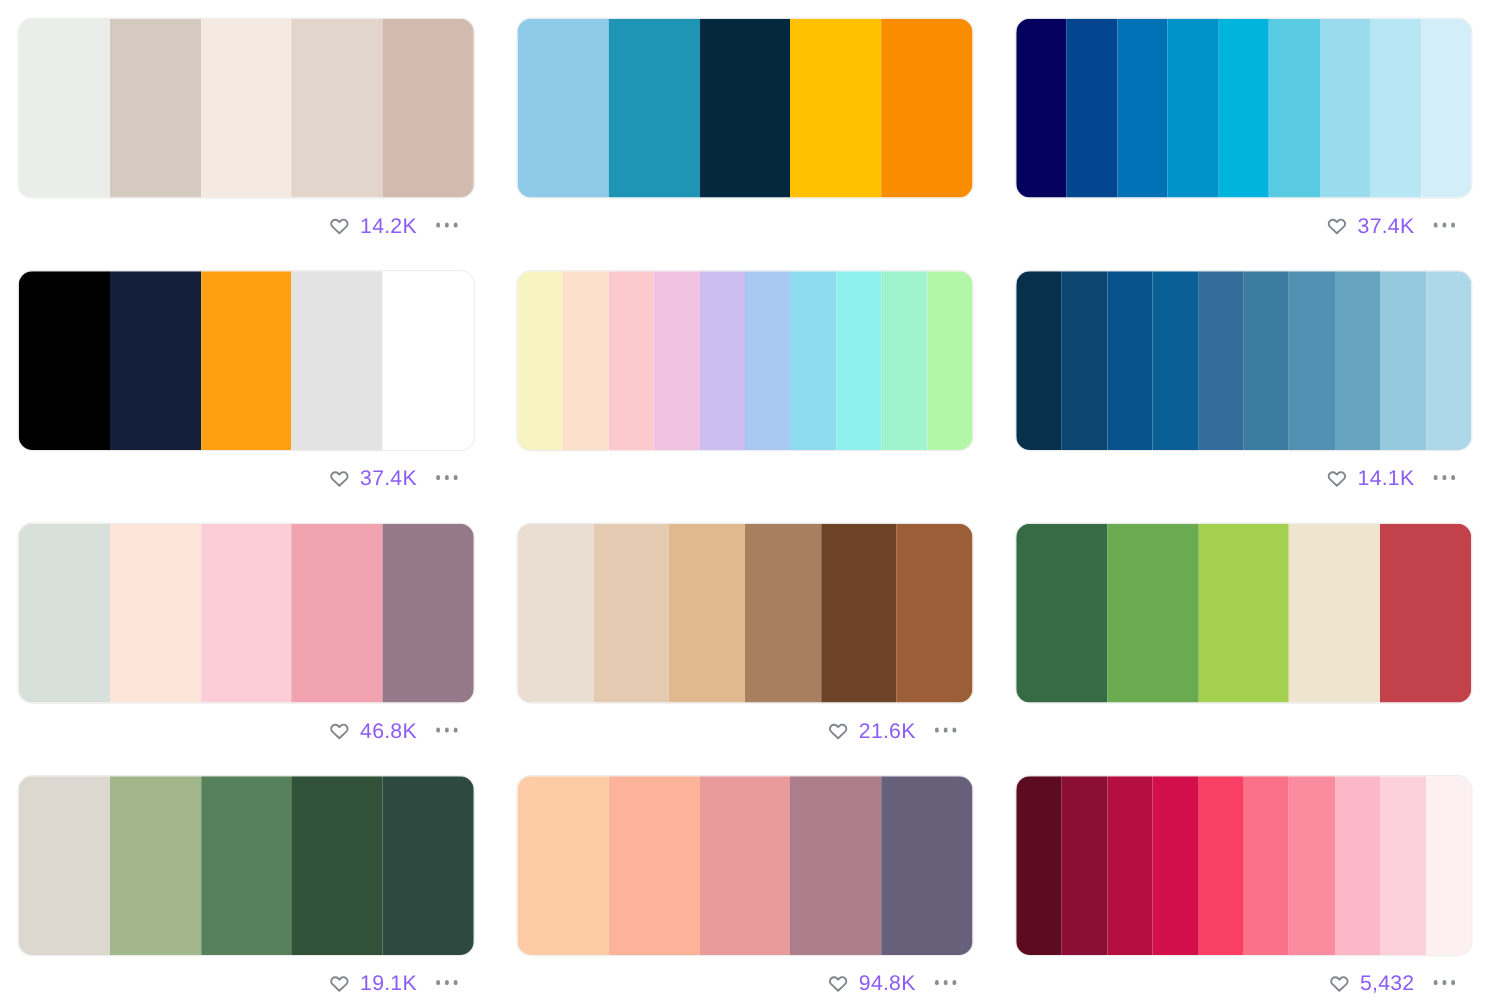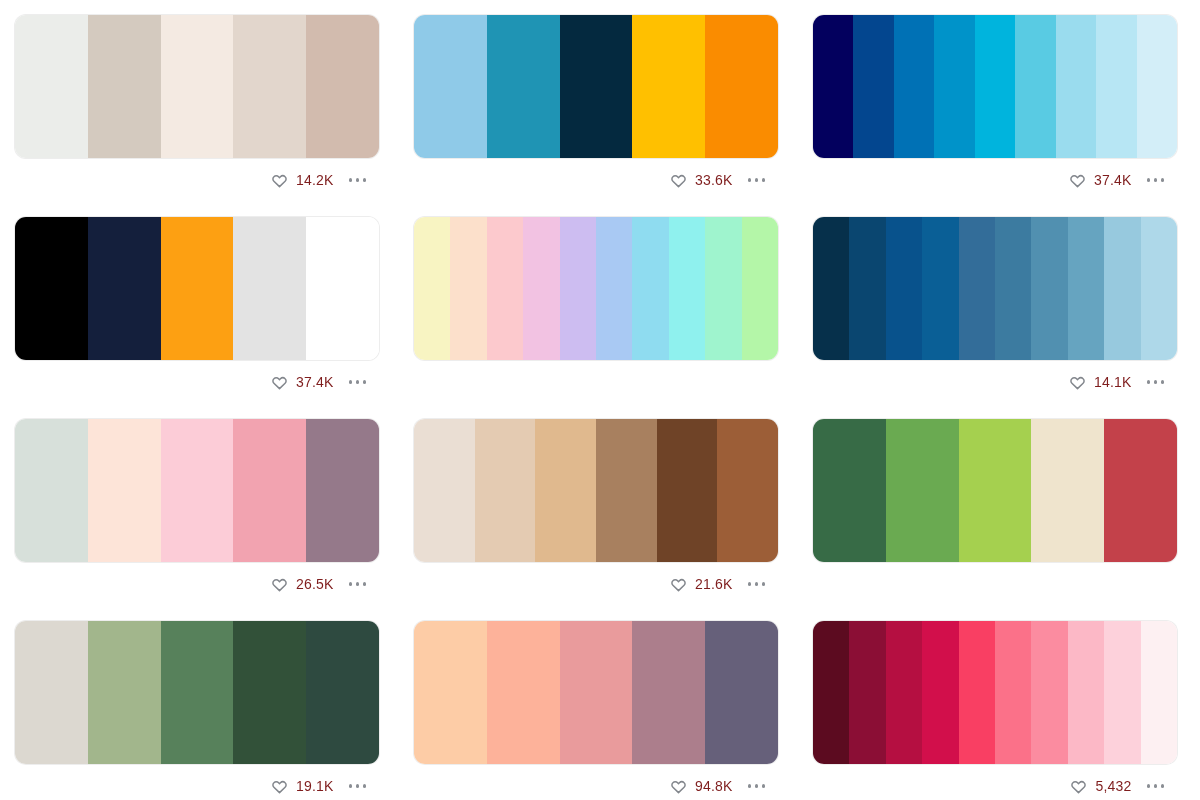--- a/index.html
+++ b/index.html
@@ -62,22 +62,22 @@
 
   .heart-icon {
     width: 17px;
     height: 17px;
     display: block;
     color: #82868c;
     flex: none;
   }
 
   .like-count {
-    font-size: 14px;
-    color: #7f1d1d;
+    font-size: 17px;
+    color: #8b5cf6;
     letter-spacing: 0.2px;
     line-height: 1;
     white-space: nowrap;
   }
 
   .more-menu {
     display: flex;
     align-items: center;
     gap: 3.5px;
     padding: 6px 2px 6px 6px;
@@ -117,33 +117,20 @@
         </div>
       </div>
     </div>
     <div class="palette-card">
       <div class="swatch-strip">
         <div class="swatch" title="#8fcae8" style="background: rgb(143, 202, 232);"></div>
         <div class="swatch" title="#1f94b4" style="background: rgb(31, 148, 180);"></div>
         <div class="swatch" title="#04293f" style="background: rgb(4, 41, 63);"></div>
         <div class="swatch" title="#ffc000" style="background: rgb(255, 192, 0);"></div>
         <div class="swatch" title="#fa8c00" style="background: rgb(250, 140, 0);"></div>
-      </div>
-      <div class="card-footer">
-        <div class="like-group">
-          <svg viewBox="0 0 17 17" class="heart-icon">
-            <path d="M8.5 14.6 2.9 9.3C1.6 8.1 1.6 6 2.9 4.8c1.3-1.3 3.4-1.3 4.7 0l.9.9.9-.9c1.3-1.3 3.4-1.3 4.7 0 1.3 1.2 1.3 3.3 0 4.5l-5.6 5.3z" fill="none" stroke="currentColor" stroke-width="1.5" stroke-linejoin="round" stroke-linecap="round"></path>
-          </svg>
-          <span class="like-count">33.6K</span>
-        </div>
-        <div class="more-menu">
-          <span class="dot"></span>
-          <span class="dot"></span>
-          <span class="dot"></span>
-        </div>
       </div>
     </div>
     <div class="palette-card">
       <div class="swatch-strip">
         <div class="swatch" title="#03005e" style="background: rgb(3, 0, 94);"></div>
         <div class="swatch" title="#03468f" style="background: rgb(3, 70, 143);"></div>
         <div class="swatch" title="#0071b5" style="background: rgb(0, 113, 181);"></div>
         <div class="swatch" title="#0093c9" style="background: rgb(0, 147, 201);"></div>
         <div class="swatch" title="#00b4dd" style="background: rgb(0, 180, 221);"></div>
         <div class="swatch" title="#59cbe3" style="background: rgb(89, 203, 227);"></div>
@@ -234,21 +221,21 @@
         <div class="swatch" title="#fde4d8" style="background: rgb(253, 228, 216);"></div>
         <div class="swatch" title="#fcccd7" style="background: rgb(252, 204, 215);"></div>
         <div class="swatch" title="#f2a3b0" style="background: rgb(242, 163, 176);"></div>
         <div class="swatch" title="#95798a" style="background: rgb(149, 121, 138);"></div>
       </div>
       <div class="card-footer">
         <div class="like-group">
           <svg viewBox="0 0 17 17" class="heart-icon">
             <path d="M8.5 14.6 2.9 9.3C1.6 8.1 1.6 6 2.9 4.8c1.3-1.3 3.4-1.3 4.7 0l.9.9.9-.9c1.3-1.3 3.4-1.3 4.7 0 1.3 1.2 1.3 3.3 0 4.5l-5.6 5.3z" fill="none" stroke="currentColor" stroke-width="1.5" stroke-linejoin="round" stroke-linecap="round"></path>
           </svg>
-          <span class="like-count">26.5K</span>
+          <span class="like-count">46.8K</span>
         </div>
         <div class="more-menu">
           <span class="dot"></span>
           <span class="dot"></span>
           <span class="dot"></span>
         </div>
       </div>
     </div>
     <div class="palette-card">
       <div class="swatch-strip">

